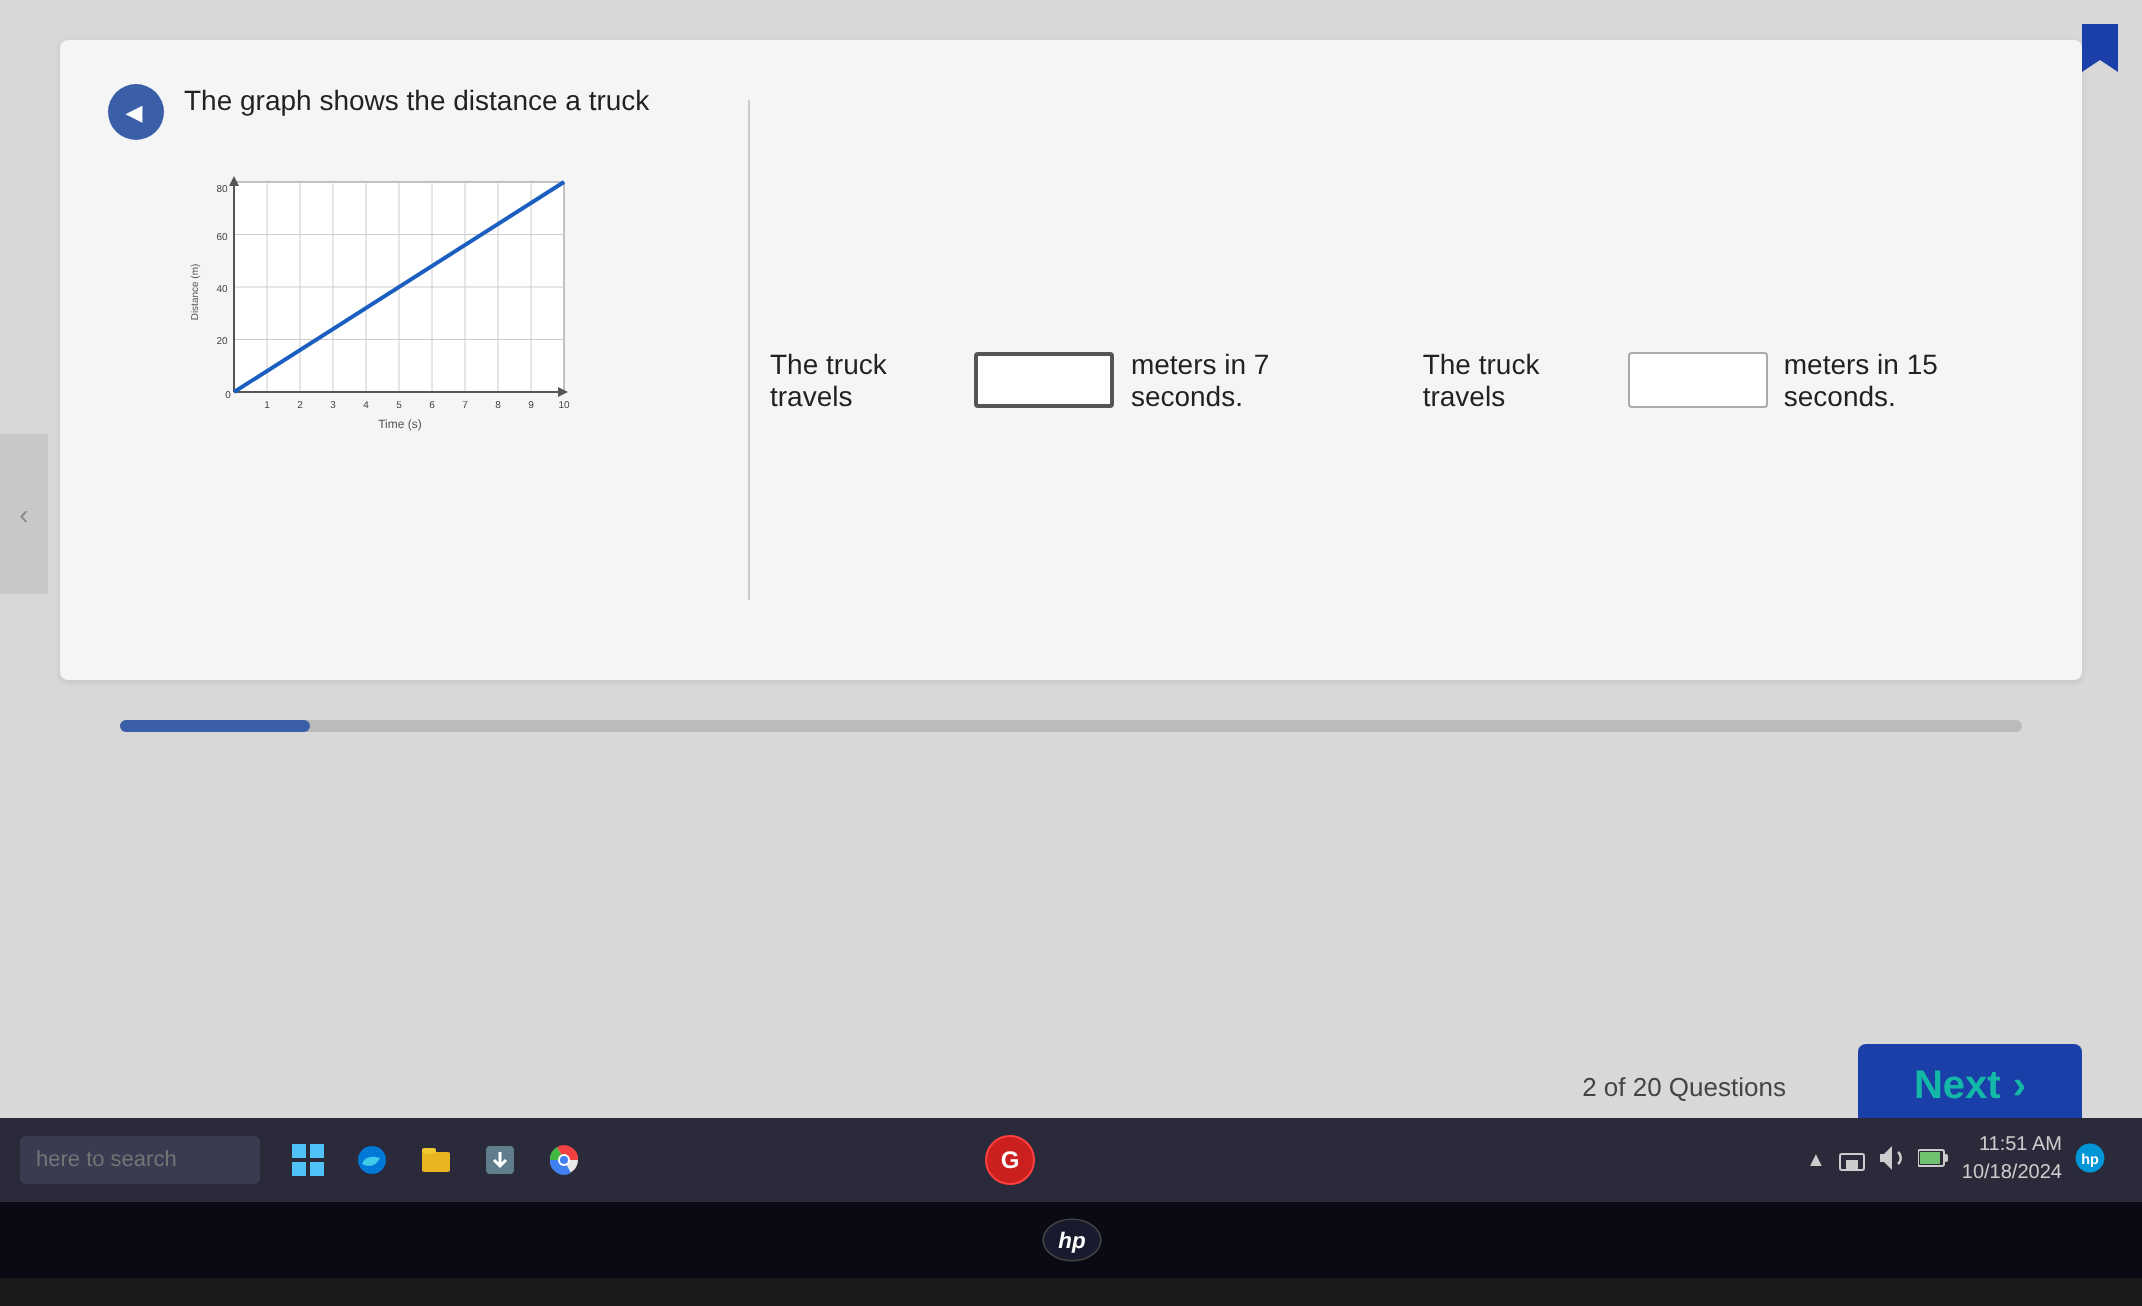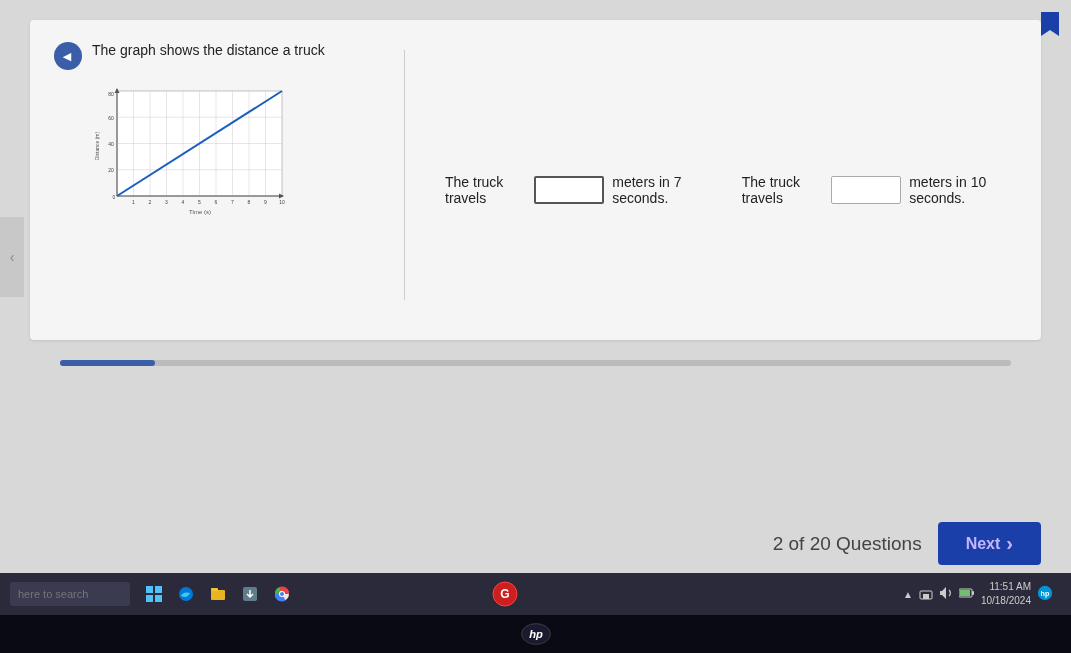--- a/index.html
+++ b/index.html
@@ -44,21 +44,20 @@
       height: 28px;
     }
 
     
     .question-card {
       background: #f5f5f5;
       border-radius: 4px;
       padding: 20px 24px 30px 24px;
       display: flex;
       flex-direction: row;
-      gap: 30px;
       min-height: 320px;
       box-shadow: 0 1px 3px rgba(0,0,0,0.1);
     }
 
     
     .left-panel {
       flex: 1;
       max-width: 320px;
     }
 
@@ -167,50 +166,50 @@
     }
 
     .progress-fill {
       height: 100%;
       background: #3a5fa8;
       border-radius: 3px;
       width: 10%;
     }
 
     .question-counter {
-      font-size: 19px;
+      font-size: 13px;
       color: #444;
-      margin-right: 16px;
+      margin-right: 36px;
       white-space: nowrap;
     }
 
     .next-button {
       background: #1a3fa8;
-      color: #c4b5fd;
+      color: #14b8a6;
       border: none;
       border-radius: 4px;
       padding: 10px 28px;
-      font-size: 16px;
+      font-size: 20px;
       font-weight: bold;
       cursor: pointer;
       display: flex;
       align-items: center;
       gap: 6px;
     }
 
     .next-button::after {
       content: '›';
       font-size: 20px;
       font-weight: bold;
     }
 
     
     .taskbar {
       position: absolute;
-      bottom: 0;
+      bottom: 14px;
       left: 0;
       right: 0;
       height: 80px;
       background: #1a1a2e;
       display: flex;
       flex-direction: column;
     }
 
     .taskbar-top {
       height: 42px;
@@ -396,21 +395,21 @@
 
         <div class="sentence-row">
           <span>The truck travels</span>
           <input class="answer-input active" type="text" value="" placeholder="" style="">
           <span>meters in 7 seconds.</span>
         </div>
 
         <div class="sentence-row">
           <span>The truck travels</span>
           <input class="answer-input" type="text" value="" placeholder="" style="">
-          <span>meters in 10 seconds.</span>
+          <span>meters in 15 seconds.</span>
         </div>
 
       </div>
 
     </div>
 
     <div style="margin-top: 20px; display: flex; align-items: center;">
       <div class="left-scroll-btn">
         <span style="color:#888; font-size:14px;">‹</span>
       </div>

